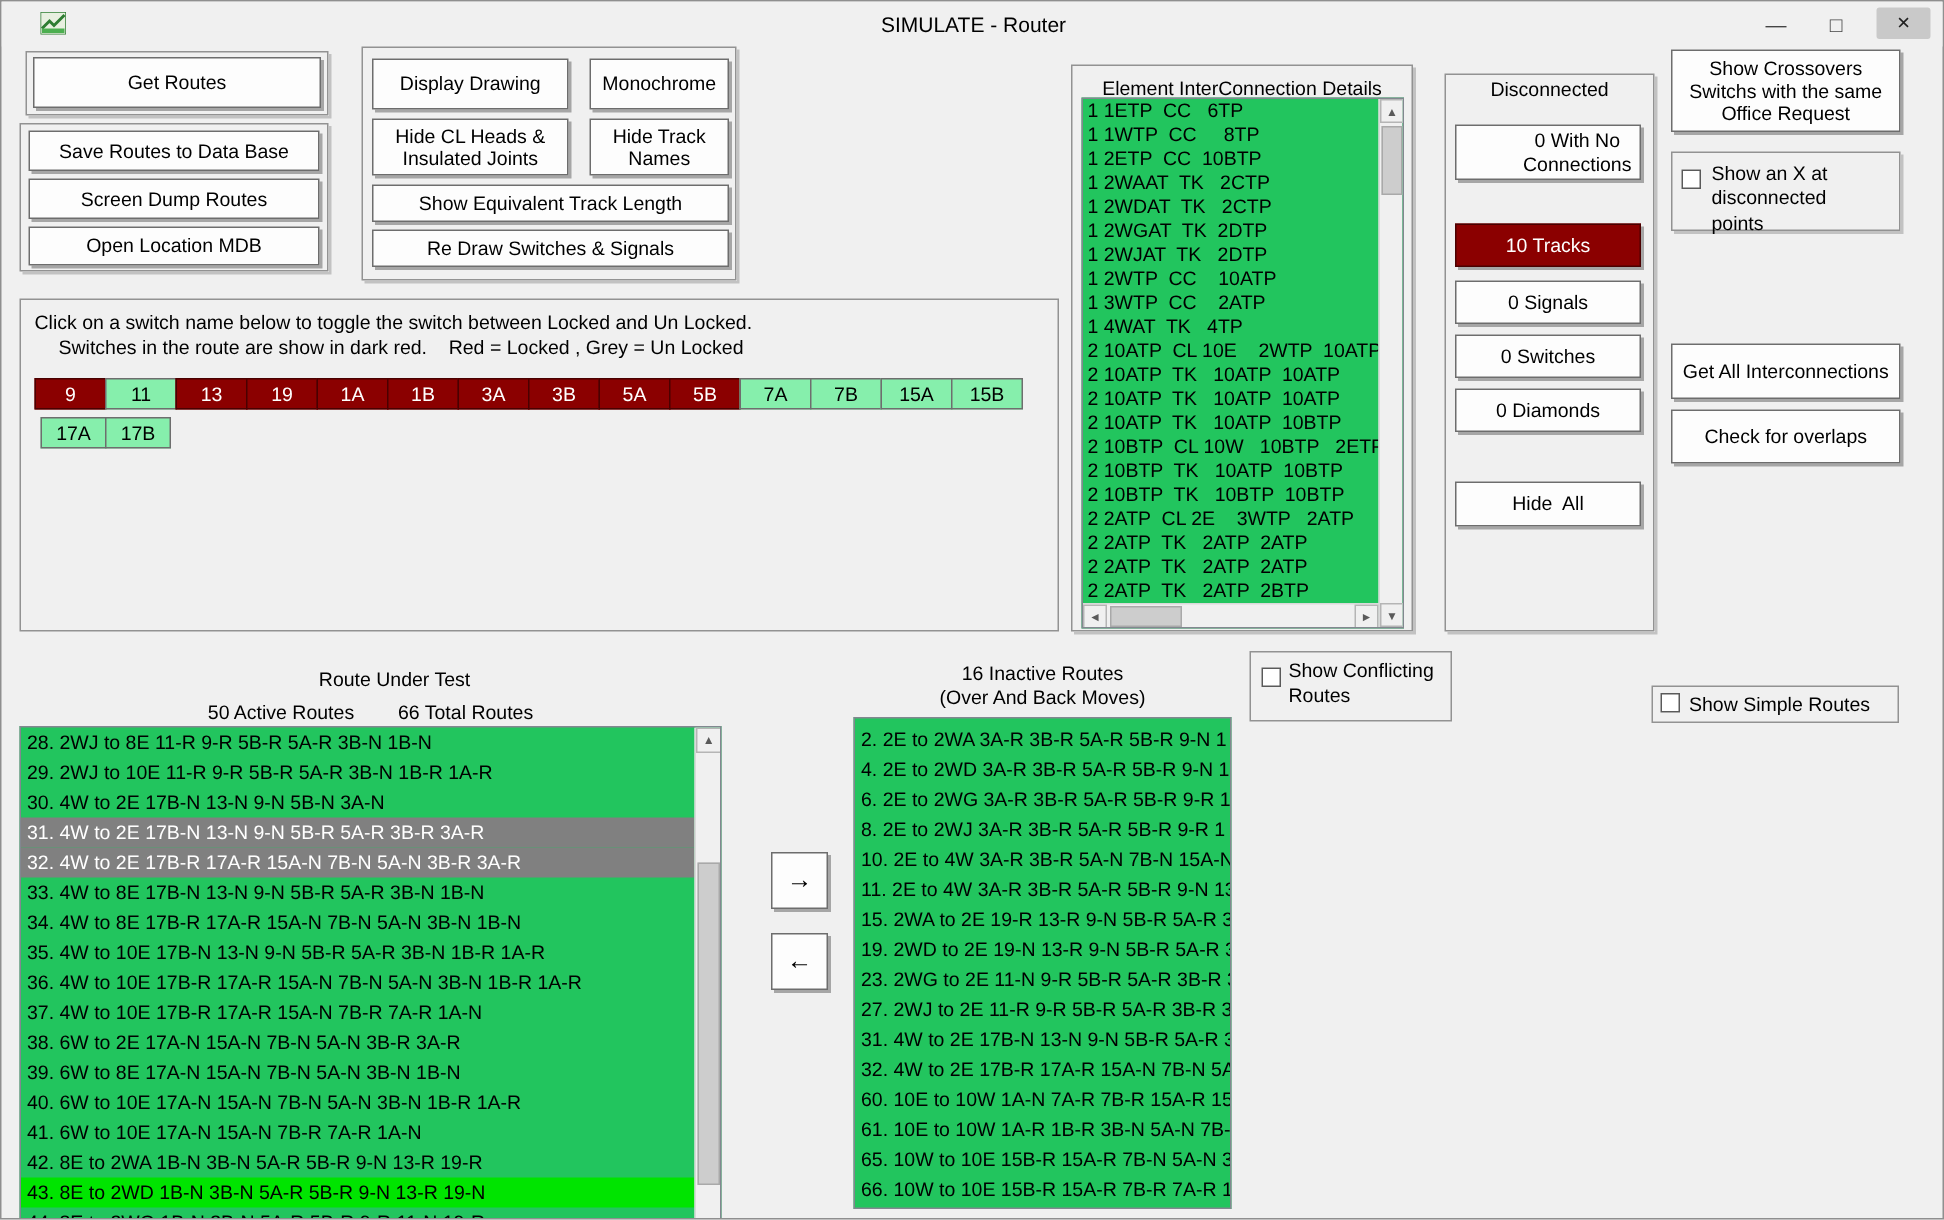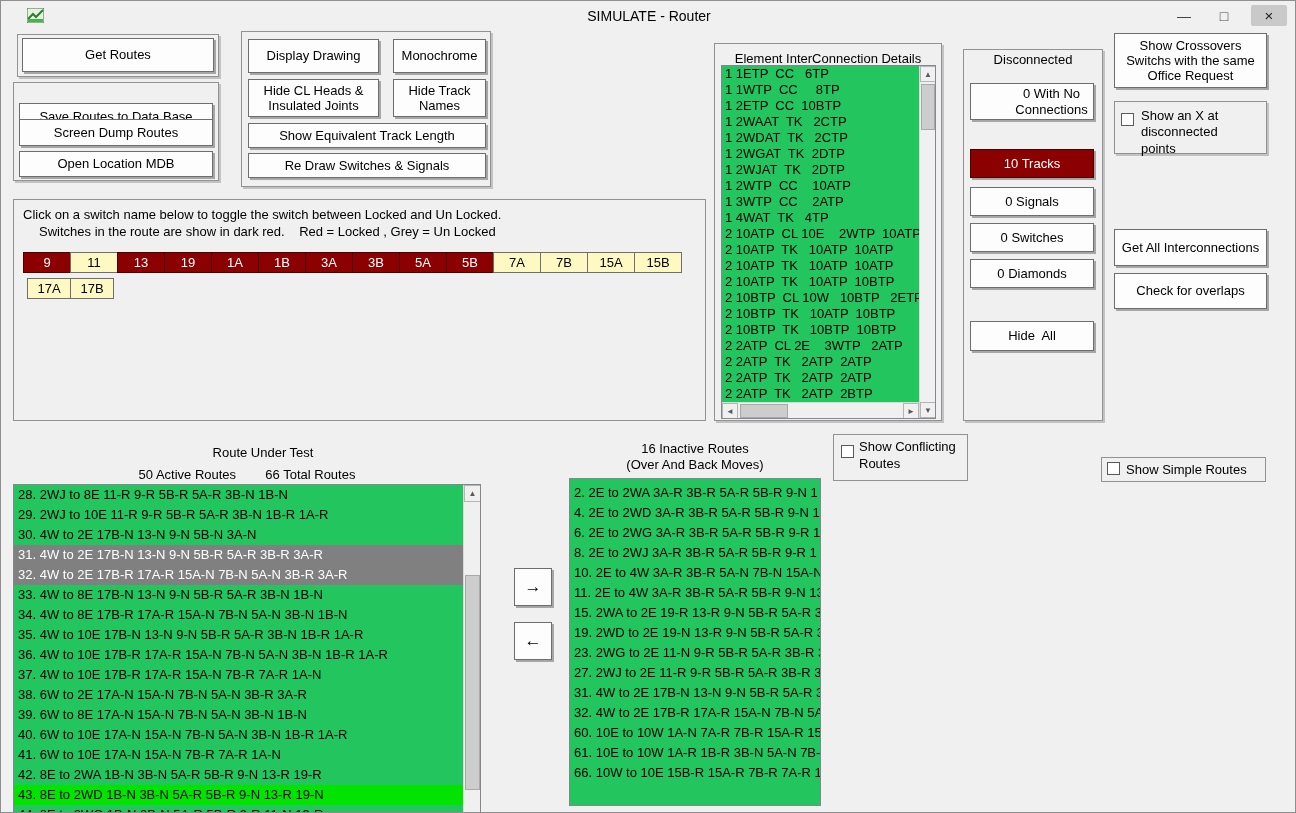--- a/index.html
+++ b/index.html
@@ -24,21 +24,21 @@
     line-height:1.18;padding:2px 5px;cursor:default;
   }
   .btn.red{background:var(--locked-red);color:#fff;border-color:#4a0000;}
   .frame{position:absolute;border:1px solid #929292;box-shadow:2px 2px 0 #c2c2c2;}
   .frame.plain{box-shadow:none;}
   .listbox{position:absolute;background:#22c55e;border:1px solid #828790;overflow:hidden;}
   .icrow{height:16px;line-height:16px;white-space:pre;padding-left:3px;overflow:hidden;}
   .lrow{height:20px;line-height:20px;white-space:nowrap;padding-left:4px;overflow:hidden;}
   .lrow.selected{background:var(--selected-gray);color:#fff;}
   .lrow.green{background:var(--active-green);color:#000;}
-  .sw{width:48px;height:21px;border:1px solid #6e6e6e;background:#fef9c3;
+  .sw{width:48px;height:21px;border:1px solid #6e6e6e;background:#86efac;
       display:flex;align-items:center;justify-content:center;margin-right:-1px;}
   .sw.locked{background:var(--locked-red);color:#fff;border-color:#4a0000;}
   .sw.sw2{width:44px;}
   .swrow{position:absolute;display:flex;}
   .pre{white-space:pre;}
   .cb{position:absolute;width:13px;height:13px;background:#fff;border:1px solid #5a5a5a;}
   .scroll{position:absolute;background:#f0f0f0;}
   .sb-btn{position:absolute;background:#f0f0f0;border:1px solid #b5b5b5;color:#5a5a5a;
           font-size:8px;display:flex;align-items:center;justify-content:center;}
   .sb-thumb{position:absolute;background:#cdcdcd;border:1px solid #a9a9a9;}
@@ -60,21 +60,21 @@
     <div class="winbtn">—</div>
     <div class="winbtn">□</div>
     <div class="winbtn close">×</div>
   </div>
 </div>
 
 <div class="frame" style="left:16px;top:33px;width:202px;height:43px;"></div>
 <div class="btn" style="left:21px;top:37px;width:192px;height:34px;">Get Routes</div>
 
 <div class="frame" style="left:12px;top:81px;width:206px;height:99px;"></div>
-<div class="btn" style="left:18px;top:86px;width:194px;height:27px;margin-top:16px;">Save Routes to Data Base</div>
+<div class="btn" style="left:18px;top:86px;width:194px;height:27px;">Save Routes to Data Base</div>
 <div class="btn" style="left:18px;top:118px;width:194px;height:27px;">Screen Dump Routes</div>
 <div class="btn" style="left:18px;top:150px;width:194px;height:26px;">Open Location MDB</div>
 
 <div class="frame" style="left:240px;top:30px;width:250px;height:156px;"></div>
 <div class="btn" style="left:247px;top:38px;width:131px;height:34px;">Display Drawing</div>
 <div class="btn" style="left:392px;top:38px;width:93px;height:34px;">Monochrome</div>
 <div class="btn" style="left:247px;top:78px;width:131px;height:38px;">Hide CL Heads &amp; Insulated Joints</div>
 <div class="btn" style="left:392px;top:78px;width:93px;height:38px;">Hide Track Names</div>
 <div class="btn" style="left:247px;top:122px;width:238px;height:25px;">Show Equivalent Track Length</div>
 <div class="btn" style="left:247px;top:152px;width:238px;height:25px;text-align:center;">Re Draw Switches &amp; Signals</div>
@@ -211,20 +211,21 @@
       <div class="lrow">10. 2E to 4W 3A-R 3B-R 5A-N 7B-N 15A-N</div>
       <div class="lrow">11. 2E to 4W 3A-R 3B-R 5A-R 5B-R 9-N 13</div>
       <div class="lrow">15. 2WA to 2E 19-R 13-R 9-N 5B-R 5A-R 3</div>
       <div class="lrow">19. 2WD to 2E 19-N 13-R 9-N 5B-R 5A-R 3</div>
       <div class="lrow">23. 2WG to 2E 11-N 9-R 5B-R 5A-R 3B-R 3</div>
       <div class="lrow">27. 2WJ to 2E 11-R 9-R 5B-R 5A-R 3B-R 3</div>
       <div class="lrow">31. 4W to 2E 17B-N 13-N 9-N 5B-R 5A-R 3</div>
       <div class="lrow">32. 4W to 2E 17B-R 17A-R 15A-N 7B-N 5A</div>
       <div class="lrow">60. 10E to 10W 1A-N 7A-R 7B-R 15A-R 15</div>
       <div class="lrow">61. 10E to 10W 1A-R 1B-R 3B-N 5A-N 7B-</div>
+      <div class="lrow">65. 10W to 10E 15B-R 15A-R 7B-N 5A-N 3</div>
       <div class="lrow">66. 10W to 10E 15B-R 15A-R 7B-R 7A-R 1.</div>
     </div>
 </div>
 
 <div class="frame plain" style="left:832px;top:433px;width:135px;height:47px;"></div>
 <span class="cb" style="left:840px;top:444px;"></span>
 <div class="abs" style="left:858px;top:438px;width:104px;line-height:1.3;">Show Conflicting Routes</div>
 
 <div class="frame plain" style="left:1100px;top:456px;width:165px;height:25px;"></div>
 <span class="cb" style="left:1106px;top:461px;"></span>

